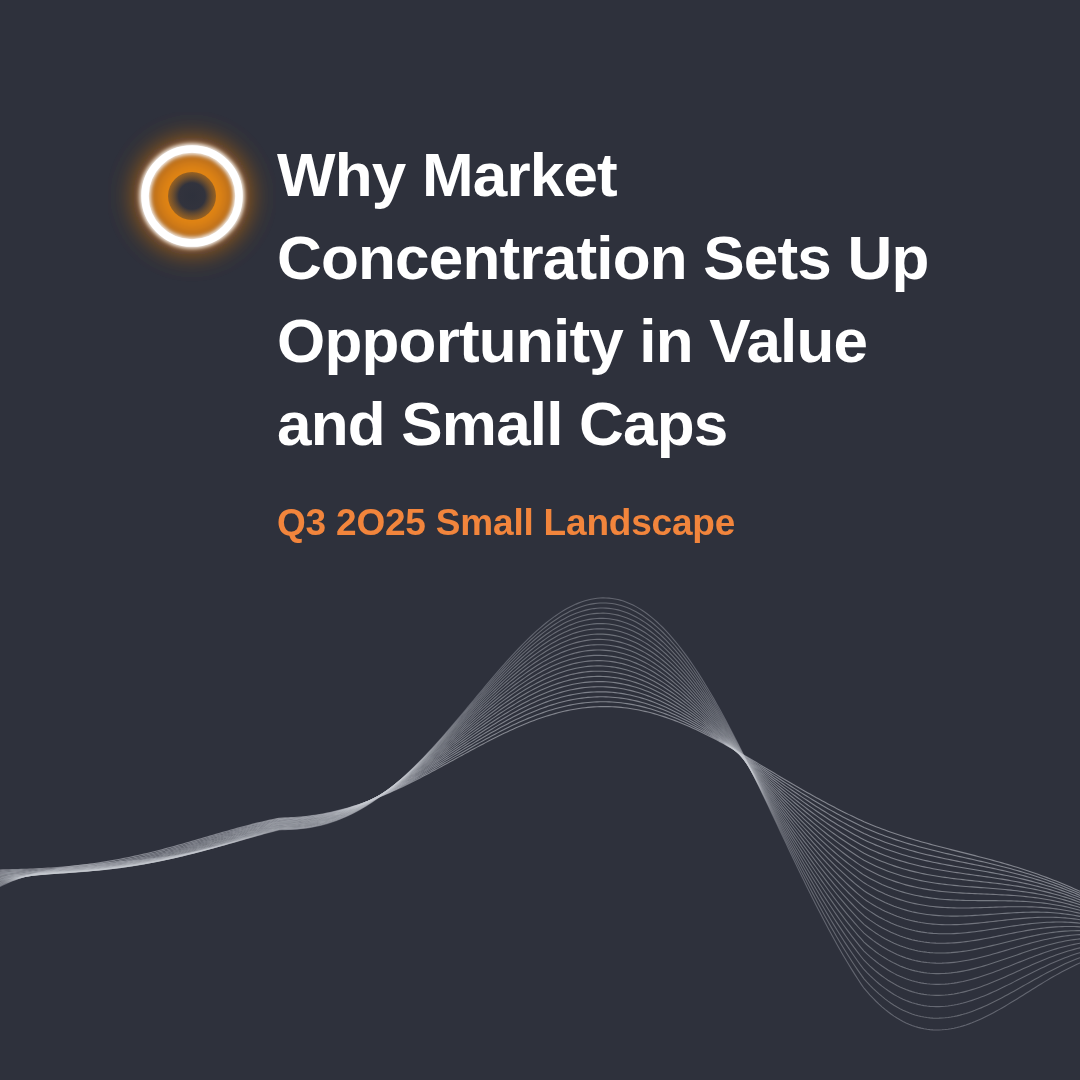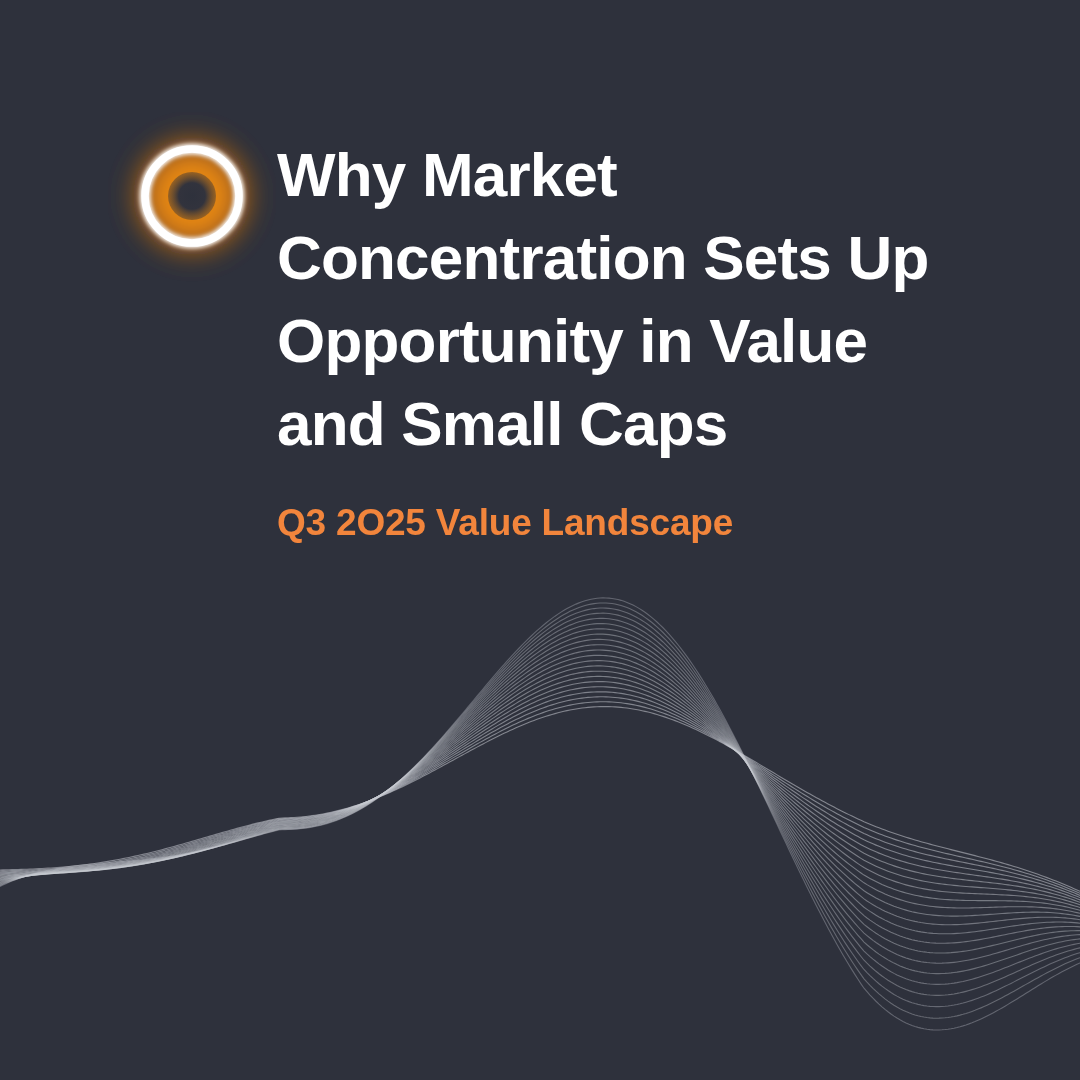--- a/index.html
+++ b/index.html
@@ -123,16 +123,16 @@
 
     <circle cx="84" cy="84" r="47" fill="none" stroke="#ffffff" stroke-width="11" filter="url(#ringBlur)" opacity="0.98"></circle>
     <circle cx="84" cy="84" r="47" fill="none" stroke="#ffffff" stroke-width="7.5" opacity="1"></circle>
   </svg>
 
   <div id="text-block">
     <h1 id="headline">Why Market
 Concentration Sets Up
 Opportunity in Value
 and Small Caps</h1>
-    <p id="subtitle">Q3 2O25 Value Landscape</p>
+    <p id="subtitle">Q3 2O25 Small Landscape</p>
   </div>
 
 </div>
 
 </body></html>

